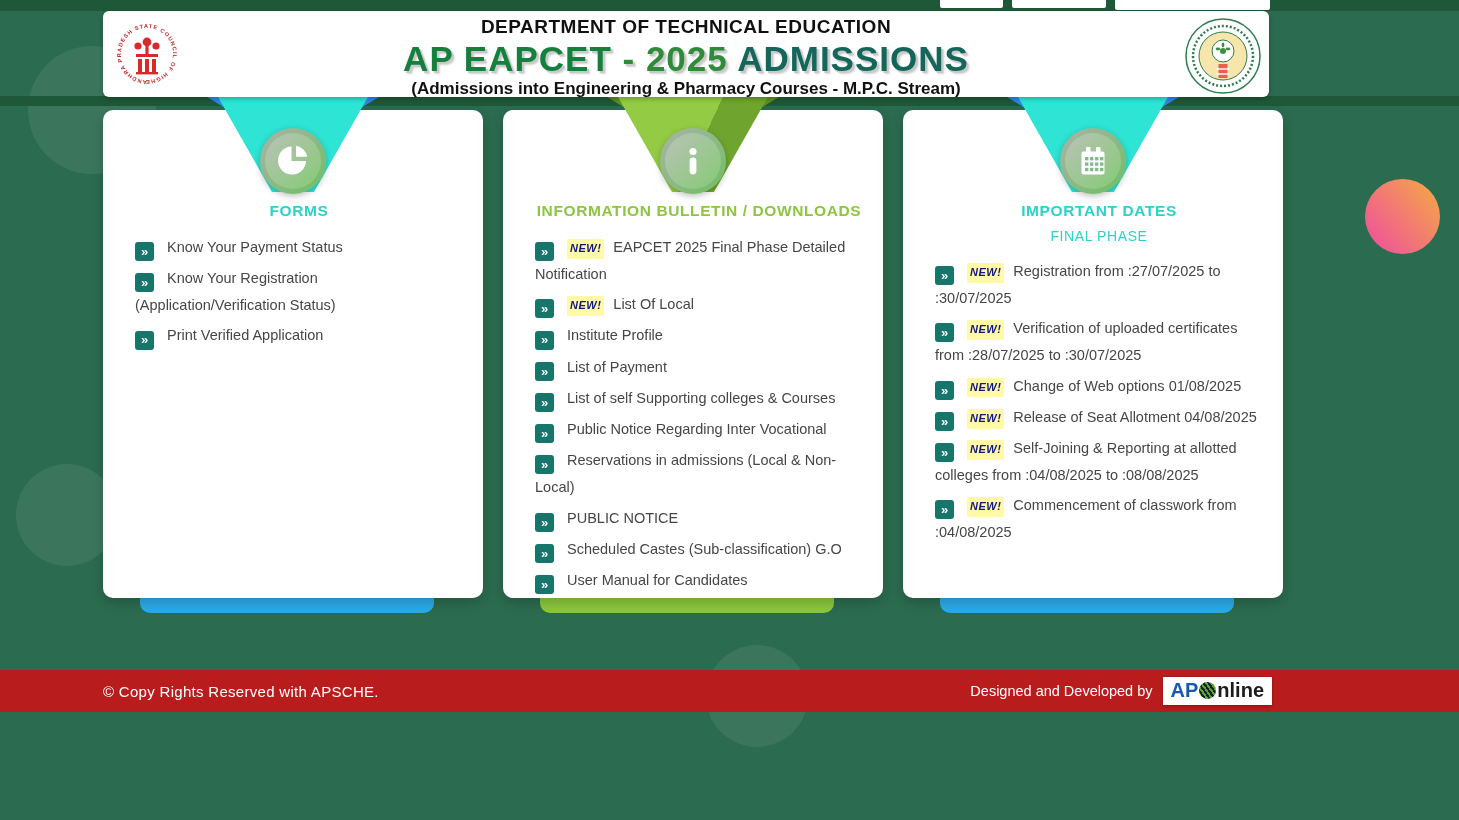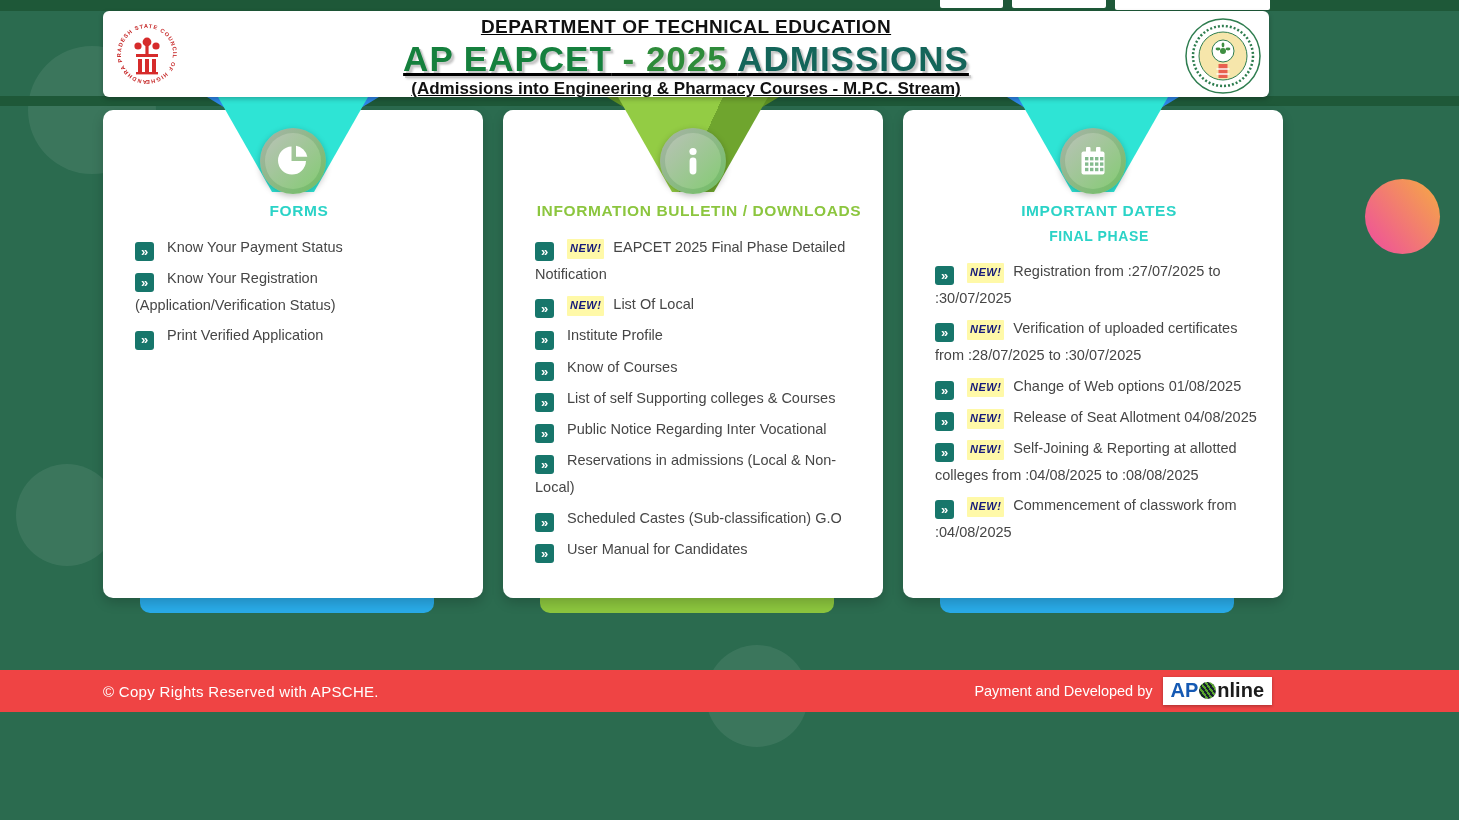--- a/index.html
+++ b/index.html
@@ -21,21 +21,21 @@
   .cut-tab.t1{left:940px;width:63px;height:8px;}
   .cut-tab.t2{left:1012px;width:94px;height:8px;}
   .cut-tab.t3{left:1115px;width:155px;height:10px;}
 
   
   .header{position:absolute;left:103px;top:11px;width:1166px;height:86px;background:#fff;
           border-radius:6px;z-index:3;box-shadow:0 2px 5px rgba(0,0,0,.25);}
   .hlogo{position:absolute;top:7px;}
   .hlogo.left{left:8px;}
   .hlogo.right{right:8px;}
-  .htext{position:absolute;left:0;right:0;top:0;text-align:center;text-decoration:underline;}
+  .htext{position:absolute;left:0;right:0;top:0;text-align:center;}
   .hline1{margin-top:5px;font-size:19px;font-weight:bold;color:#111;letter-spacing:.5px;}
   .hline2{margin-top:1px;font-size:35px;font-weight:bold;letter-spacing:1px;
           text-shadow:2px 2px 0 #c9c9c9,3px 3px 2px rgba(0,0,0,.18);}
   .hline2 .p1{color:#15803d;}
   .hline2 .p2{color:#2e8b3a;}
   .hline2 .p3{color:#14655a;}
   .hline3{margin-top:0px;font-size:17px;font-weight:bold;color:#111;}
 
   
   .card{position:absolute;top:110px;width:368px;height:488px;background:#fff;border-radius:10px;
@@ -47,31 +47,31 @@
   .ribbon-back{position:absolute;left:50%;transform:translateX(-50%);top:-13px;width:172px;height:52px;
         clip-path:polygon(0 0,100% 0,50% 100%);}
   .ribbon-front{position:absolute;left:50%;transform:translateX(-50%);top:-13px;width:150px;height:95px;
         clip-path:polygon(0 0,100% 0,64% 100%,36% 100%);}
   .icon-circle{position:absolute;left:50%;transform:translateX(-50%);top:18px;width:66px;height:66px;
         border-radius:50%;background:linear-gradient(135deg,#a9b3a9,#6fbf62);
         box-shadow:0 2px 6px rgba(0,0,0,.25);}
   .icon-circle .inner{position:absolute;inset:5px;border-radius:50%;
         background:linear-gradient(135deg,#b9c2b7,#85cb74);display:flex;align-items:center;justify-content:center;}
   .card-title{margin-top:92px;text-align:center;font-size:15.5px;font-weight:bold;letter-spacing:.6px;}
-  .card-subtitle{margin-top:8px;text-align:center;font-size:14px;font-weight:bold;letter-spacing:.6px;}
+  .card-subtitle{margin-top:8px;text-align:center;font-size:14px;font-weight:normal;letter-spacing:.6px;}
   .items{margin-top:14px;padding:0 20px;}
   .item{font-size:14.5px;line-height:1.8;color:#464646;margin-bottom:4px;cursor:pointer;}
   .chev{display:inline-flex;align-items:center;justify-content:center;width:19px;height:19px;
         background:#17766b;color:#fff;border-radius:3px;font-size:13px;font-weight:bold;
         margin-right:13px;vertical-align:-4px;}
   .new{display:inline-block;background:#fff9a8;color:#151a7a;font-weight:bold;font-style:italic;
         font-size:11px;letter-spacing:.5px;padding:0 3px;margin-right:9px;border-radius:1px;}
 
   
-  .footer{position:absolute;left:0;top:670px;width:100%;height:42px;background:#ef4444;z-index:4;
+  .footer{position:absolute;left:0;top:670px;width:100%;height:42px;background:#b91c1c;z-index:4;
         display:flex;align-items:center;}
   .copyright{margin-left:103px;color:#fff;font-size:15px;letter-spacing:.3px;}
   .credit-group{position:absolute;right:187px;display:flex;align-items:center;}
   .credit{color:#fff;font-size:14.5px;margin-right:10px;}
   .aplogo{background:#fff;padding:2px 8px 3px 8px;font-size:20px;font-weight:bold;cursor:pointer;
         display:flex;align-items:center;box-shadow:0 1px 3px rgba(0,0,0,.3);}
   .aplogo .ap{color:#1559b3;}
   .aplogo .oglyph{display:inline-block;width:17px;height:17px;border-radius:50%;margin:0 1px;
         background:repeating-linear-gradient(55deg,#16222e 0 2px,#58a32e 2px 4px);}
   .aplogo .rest{color:#1c1c1c;}
@@ -167,24 +167,25 @@
           <circle cx="18" cy="8.5" r="3.6" fill="#fff"></circle>
           <rect x="14.6" y="14.5" width="6.8" height="17" rx="3.4" fill="#fff"></rect>
         </svg>
       </div>
     </div>
     <div class="card-title" style="color: rgb(140, 198, 63);">INFORMATION BULLETIN / DOWNLOADS</div>
     <div class="items">
         <div class="item"><span class="chev">»</span><span class="new">NEW!</span><span>EAPCET 2025 Final Phase Detailed Notification</span></div>
         <div class="item"><span class="chev">»</span><span class="new">NEW!</span><span>List Of Local</span></div>
         <div class="item"><span class="chev">»</span><span>Institute Profile</span></div>
-        <div class="item"><span class="chev">»</span><span>Know of Courses</span></div>
+        <div class="item"><span class="chev">»</span><span>List of Payment</span></div>
         <div class="item"><span class="chev">»</span><span>List of self Supporting colleges &amp; Courses</span></div>
         <div class="item"><span class="chev">»</span><span>Public Notice Regarding Inter Vocational</span></div>
         <div class="item"><span class="chev">»</span><span>Reservations in admissions (Local &amp; Non-Local)</span></div>
+        <div class="item"><span class="chev">»</span><span>PUBLIC NOTICE</span></div>
         <div class="item"><span class="chev">»</span><span>Scheduled Castes (Sub-classification) G.O</span></div>
         <div class="item"><span class="chev">»</span><span>User Manual for Candidates</span></div>
       </div>
   </div>
 
   <div class="card k2">
     <div class="ribbon-back" style="background: rgb(46, 134, 232);"></div>
     <div class="ribbon-front" style="background: rgb(46, 228, 213);"></div>
     <div class="icon-circle">
       <div class="inner">
@@ -217,21 +218,21 @@
         <div class="item"><span class="chev">»</span><span class="new">NEW!</span><span>Change of Web options 01/08/2025</span></div>
         <div class="item"><span class="chev">»</span><span class="new">NEW!</span><span>Release of Seat Allotment 04/08/2025</span></div>
         <div class="item"><span class="chev">»</span><span class="new">NEW!</span><span>Self-Joining &amp; Reporting at allotted colleges from :04/08/2025 to :08/08/2025</span></div>
         <div class="item"><span class="chev">»</span><span class="new">NEW!</span><span>Commencement of classwork from :04/08/2025</span></div>
       </div>
   </div>
 
   <div class="footer">
     <div class="copyright">© Copy Rights Reserved with APSCHE.</div>
     <div class="credit-group">
-      <span class="credit">Payment and Developed by</span>
+      <span class="credit">Designed and Developed by</span>
       <span class="aplogo">
         <span class="ap">AP</span>
           <span class="oglyph"></span>
           <span class="rest">nline</span>
       </span>
     </div>
   </div>
 
 </div>
 

